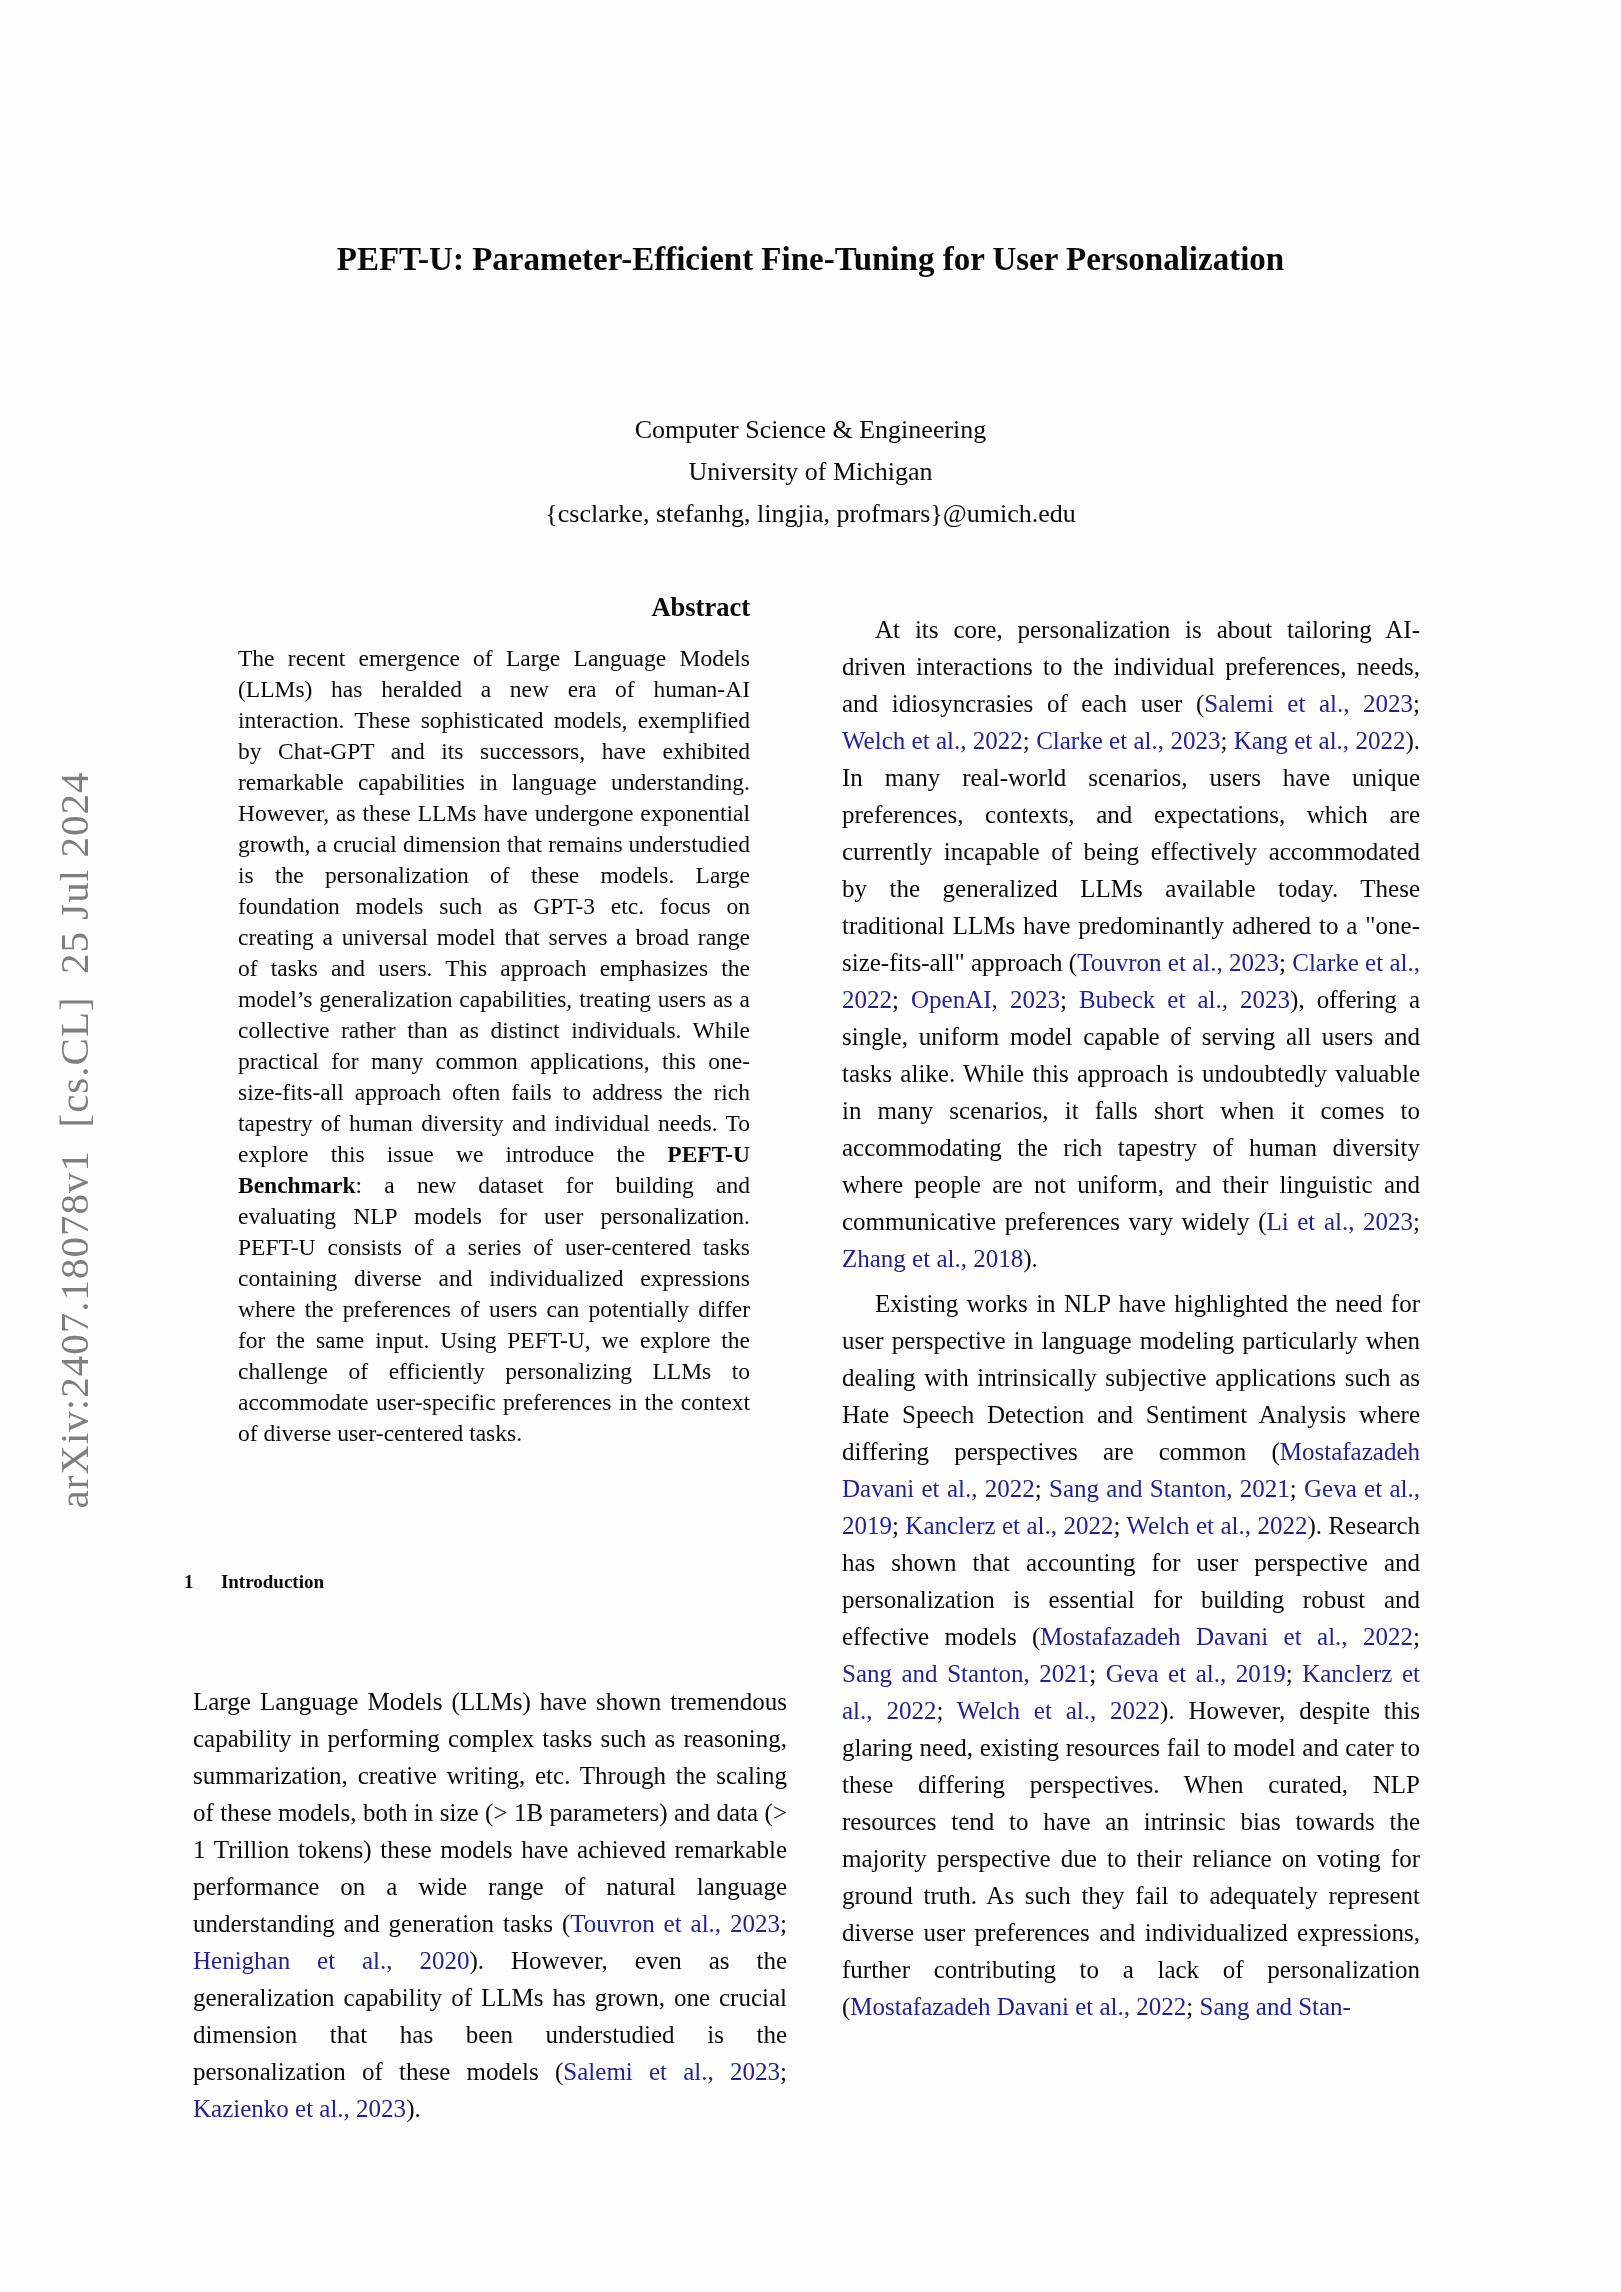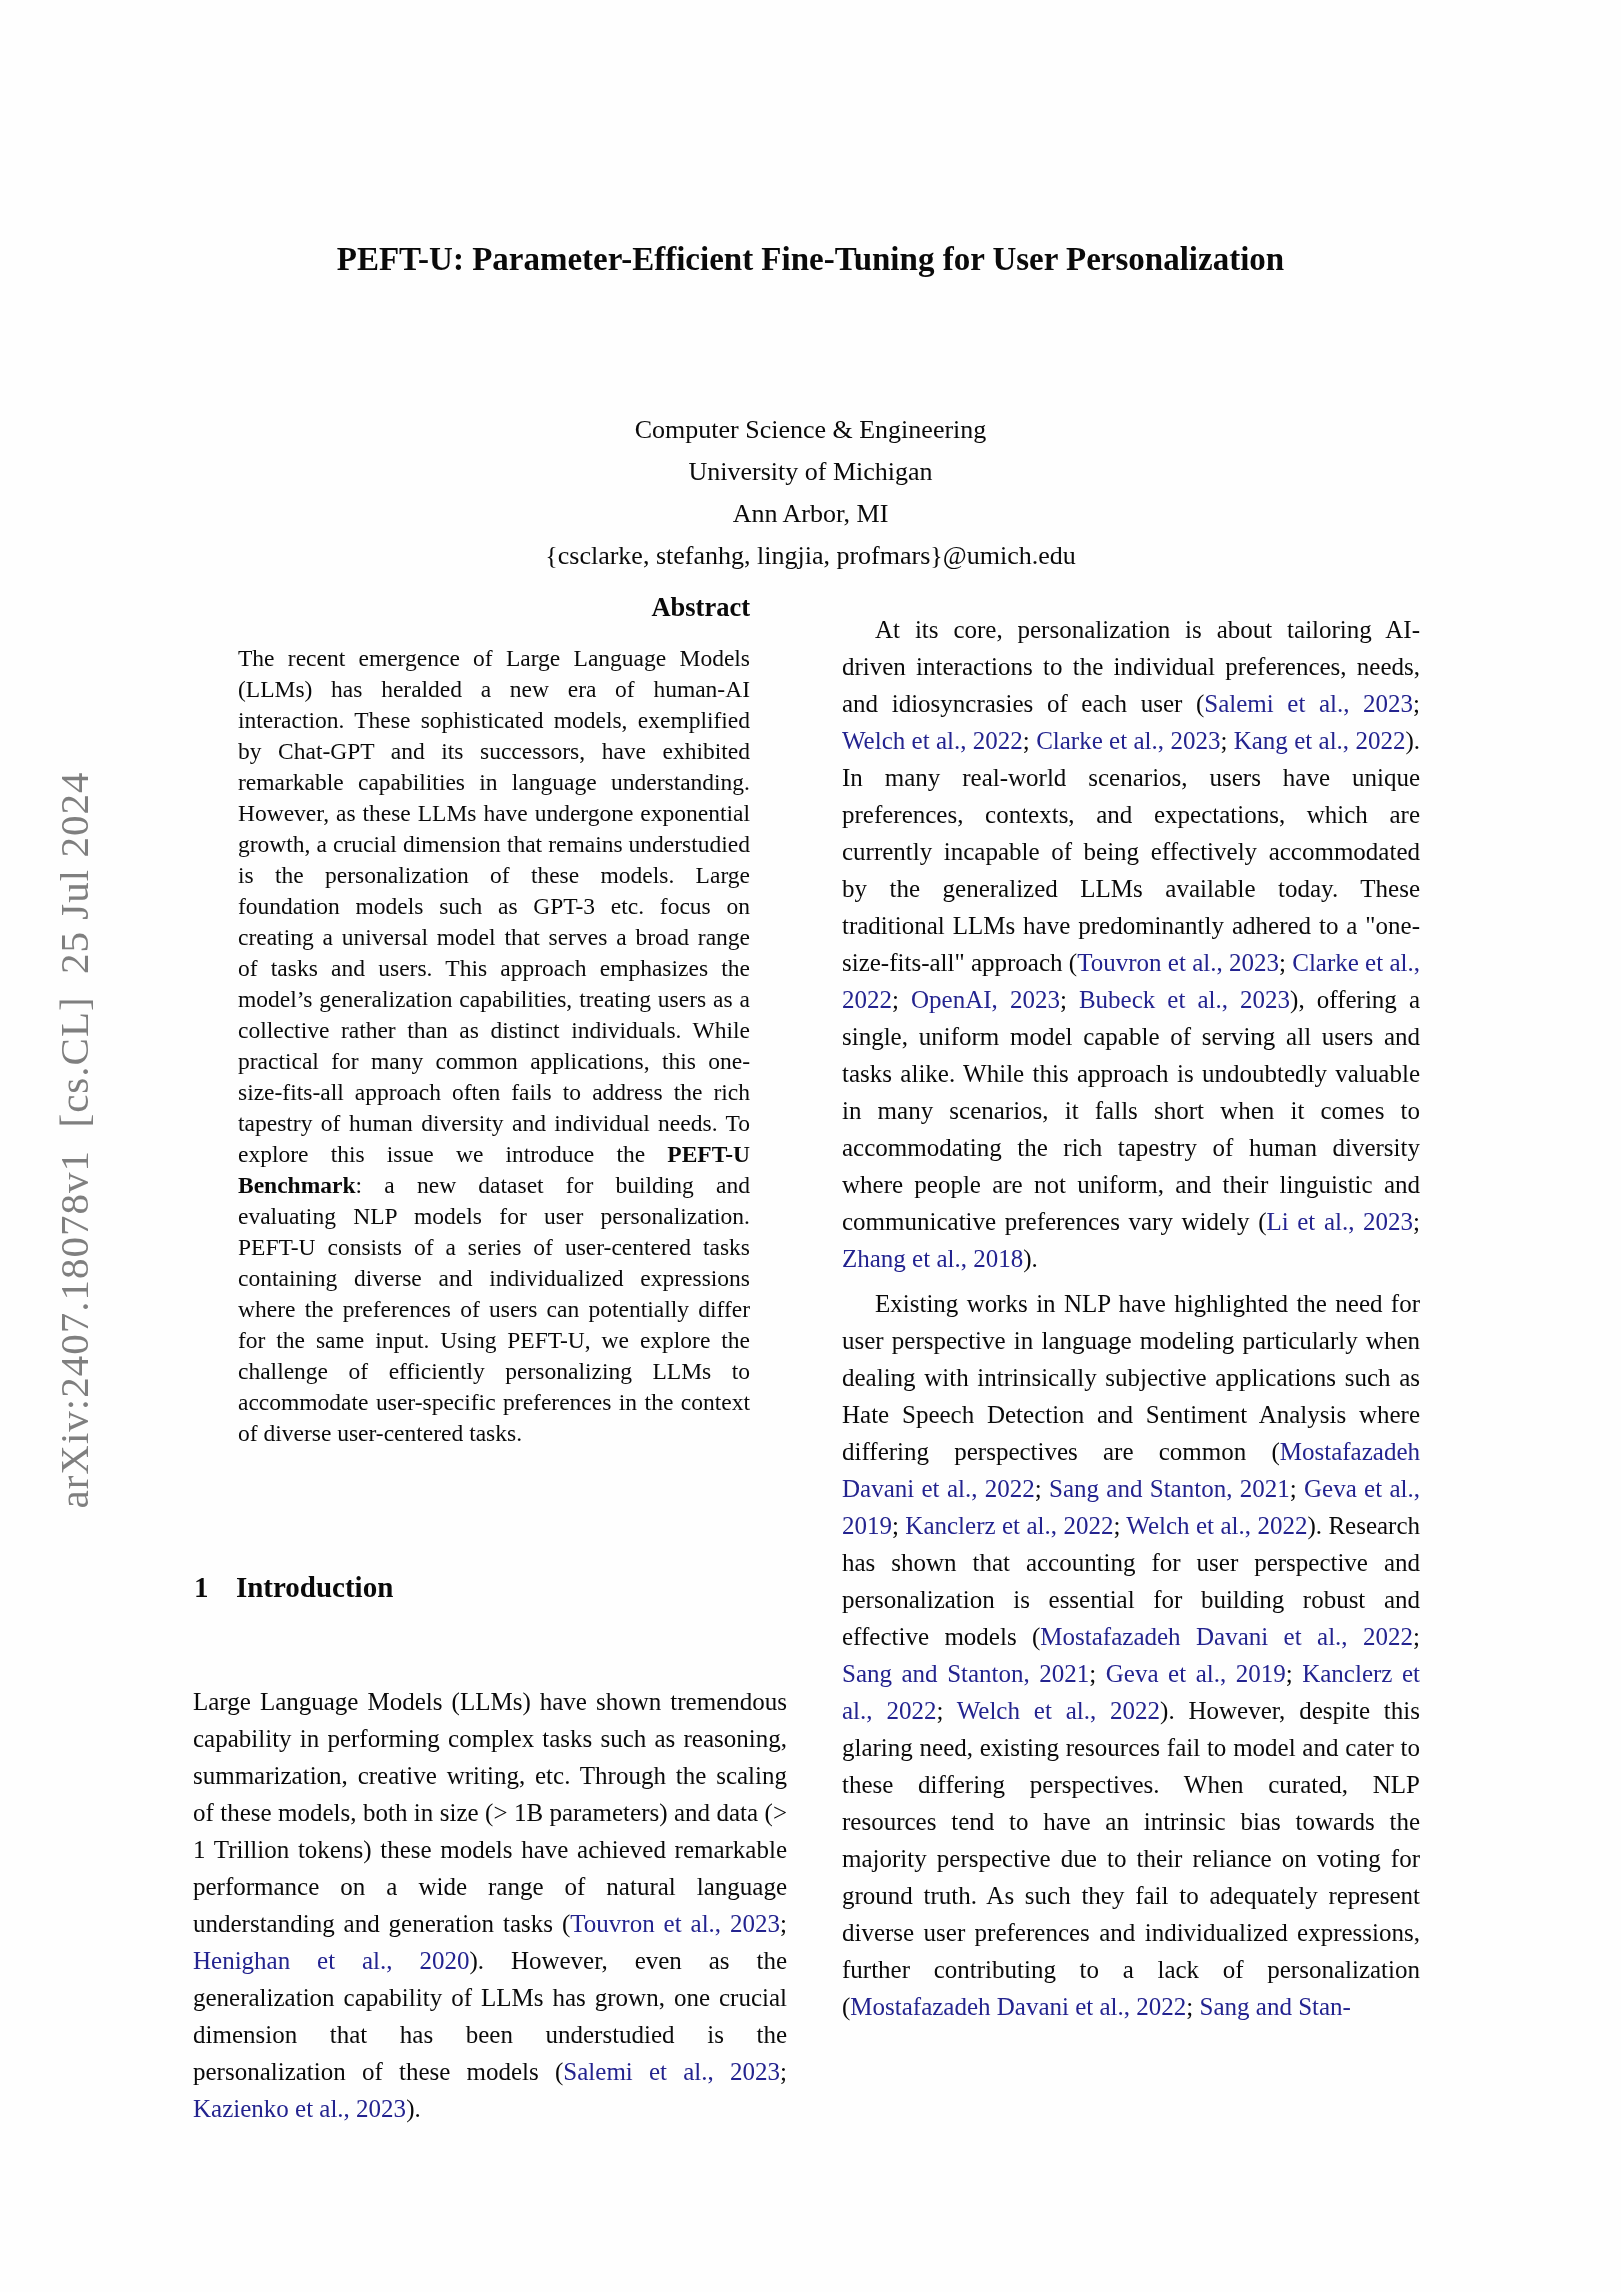--- a/index.html
+++ b/index.html
@@ -49,22 +49,22 @@
   .abstract-heading{
     position:absolute;left:238px;top:592px;width:512px;
     text-align:right;font-size:26.5px;font-weight:bold;
   }
   .abstract-body{
     position:absolute;left:238px;top:643px;width:512px;
     font-size:23.5px;line-height:31px;
     text-align:justify;
   }
   .section-heading{
-    position:absolute;left:194px;top:1571px;width:594px;
-    font-size:29px;font-weight:bold;
+    position:absolute;left:184px;top:1571px;width:594px;
+    font-size:19px;font-weight:bold;
   }
   .section-heading .sec-num{display:inline-block;margin-right:27.4px;}
   .intro-body{
     position:absolute;left:193px;top:1635px;width:594px;
     font-size:25px;line-height:37px;
     text-align:justify;
     margin-top:48px;
   }
   .col-right{
     position:absolute;left:834px;top:603px;width:594px;
@@ -82,21 +82,20 @@
 <div class="page">
 
   <div class="watermark">arXiv:2407.18078v1  [cs.CL]  25 Jul 2024</div>
 
   <div class="title">PEFT-U: Parameter-Efficient Fine-Tuning for User Personalization</div>
 
 
   <div class="affiliation">
     <div>Computer Science &amp; Engineering</div>
     <div>University of Michigan</div>
-    <div>Ann Arbor, MI</div>
     <div>{csclarke, stefanhg, lingjia, profmars}@umich.edu</div>
   </div>
 
   <div class="abstract-heading">Abstract</div>
 
   <div class="abstract-body"><span>The recent emergence of Large Language Models (LLMs) has heralded a new era of human-AI interaction. These sophisticated models, exemplified by Chat-GPT and its successors, have exhibited remarkable capabilities in language understanding. However, as these LLMs have undergone exponential growth, a crucial dimension that remains understudied is the personalization of these models. Large foundation models such as GPT-3 etc. focus on creating a universal model that serves a broad range of tasks and users. This approach emphasizes the model’s generalization capabilities, treating users as a collective rather than as distinct individuals. While practical for many common applications, this one-size-fits-all approach often fails to address the rich tapestry of human diversity and individual needs. To explore this issue we introduce the </span><span class="bold">PEFT-U Benchmark</span><span>: a new dataset for building and evaluating NLP models for user personalization. PEFT-U consists of a series of user-centered tasks containing diverse and individualized expressions where the preferences of users can potentially differ for the same input. Using PEFT-U, we explore the challenge of efficiently personalizing LLMs to accommodate user-specific preferences in the context of diverse user-centered tasks.</span></div>
 
   <div class="section-heading">
     <span class="sec-num">1</span><span>Introduction</span>
   </div>

